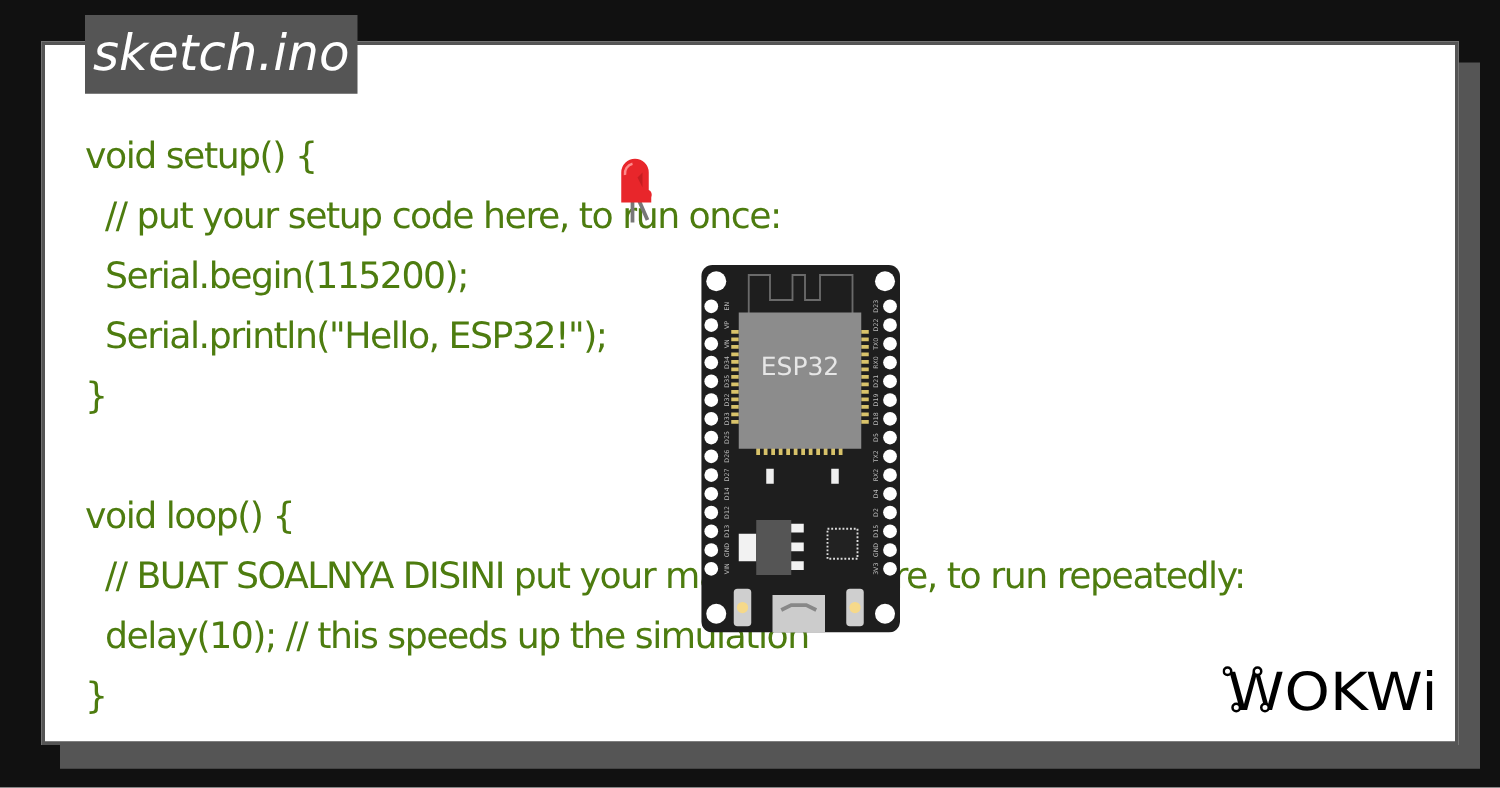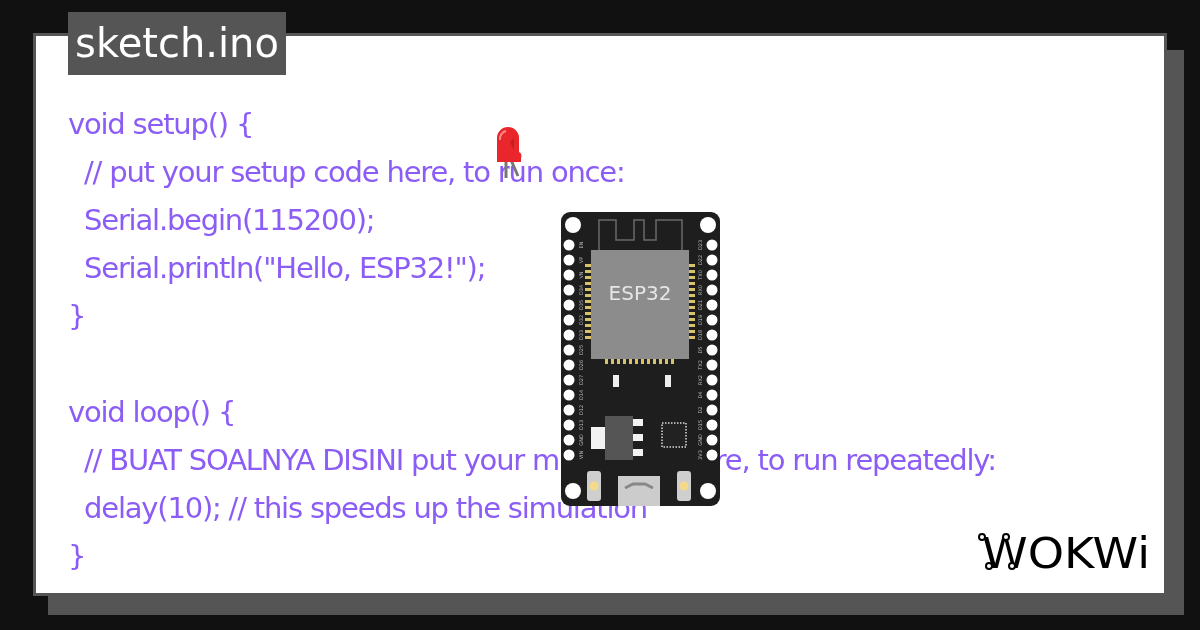--- a/index.html
+++ b/index.html
@@ -1,20 +1,20 @@
 <!DOCTYPE html>
 <html><head>
 <meta charset="utf-8">
 <style>
   html, body { margin:0; padding:0; }
   body { width:1200px; height:630px; background:#111111; position:relative; overflow:hidden; font-family:"Liberation Sans", sans-serif; }
   .shadow { position:absolute; left:48px; top:50px; width:1136px; height:565px; background:#555555; }
   .card { position:absolute; left:33px; top:33px; width:1134px; height:563px; background:#ffffff; border:3px solid #555555; box-sizing:border-box; }
-  .tab { position:absolute; left:68px; top:12px; width:218px; height:63px; background:#555555; color:#ffffff; font-size:40px; line-height:63px; text-align:center; font-family:"DejaVu Sans", sans-serif; letter-spacing:0px; }
-  .code { position:absolute; left:68px; top:100px; margin:0; font-family:"DejaVu Sans", sans-serif; font-size:29px; color:#8b5cf6; line-height:48px; white-space:pre; letter-spacing:-1.2px; }
+  .tab { position:absolute; left:68px; top:12px; width:218px; height:63px; background:#555555; color:#ffffff; font-size:40px; line-height:63px; text-align:center; font-family:"DejaVu Sans", sans-serif; letter-spacing:0px;font-style:italic; }
+  .code { position:absolute; left:68px; top:100px; margin:0; font-family:"DejaVu Sans", sans-serif; font-size:29px; color:#4d7c0f; line-height:48px; white-space:pre; letter-spacing:-1.2px; }
   .code .line { display:block; height:48px; }
   .led { position:absolute; left:494px; top:126px; width:30px; height:56px; }
   .board { position:absolute; left:561px; top:212px; width:159px; height:294px; }
   .logo { position:absolute; left:978px; top:528px; width:172px; height:46px; }
 </style>
 </head>
 <body>
 
 <div class="shadow"></div>
 <div class="card"></div>

